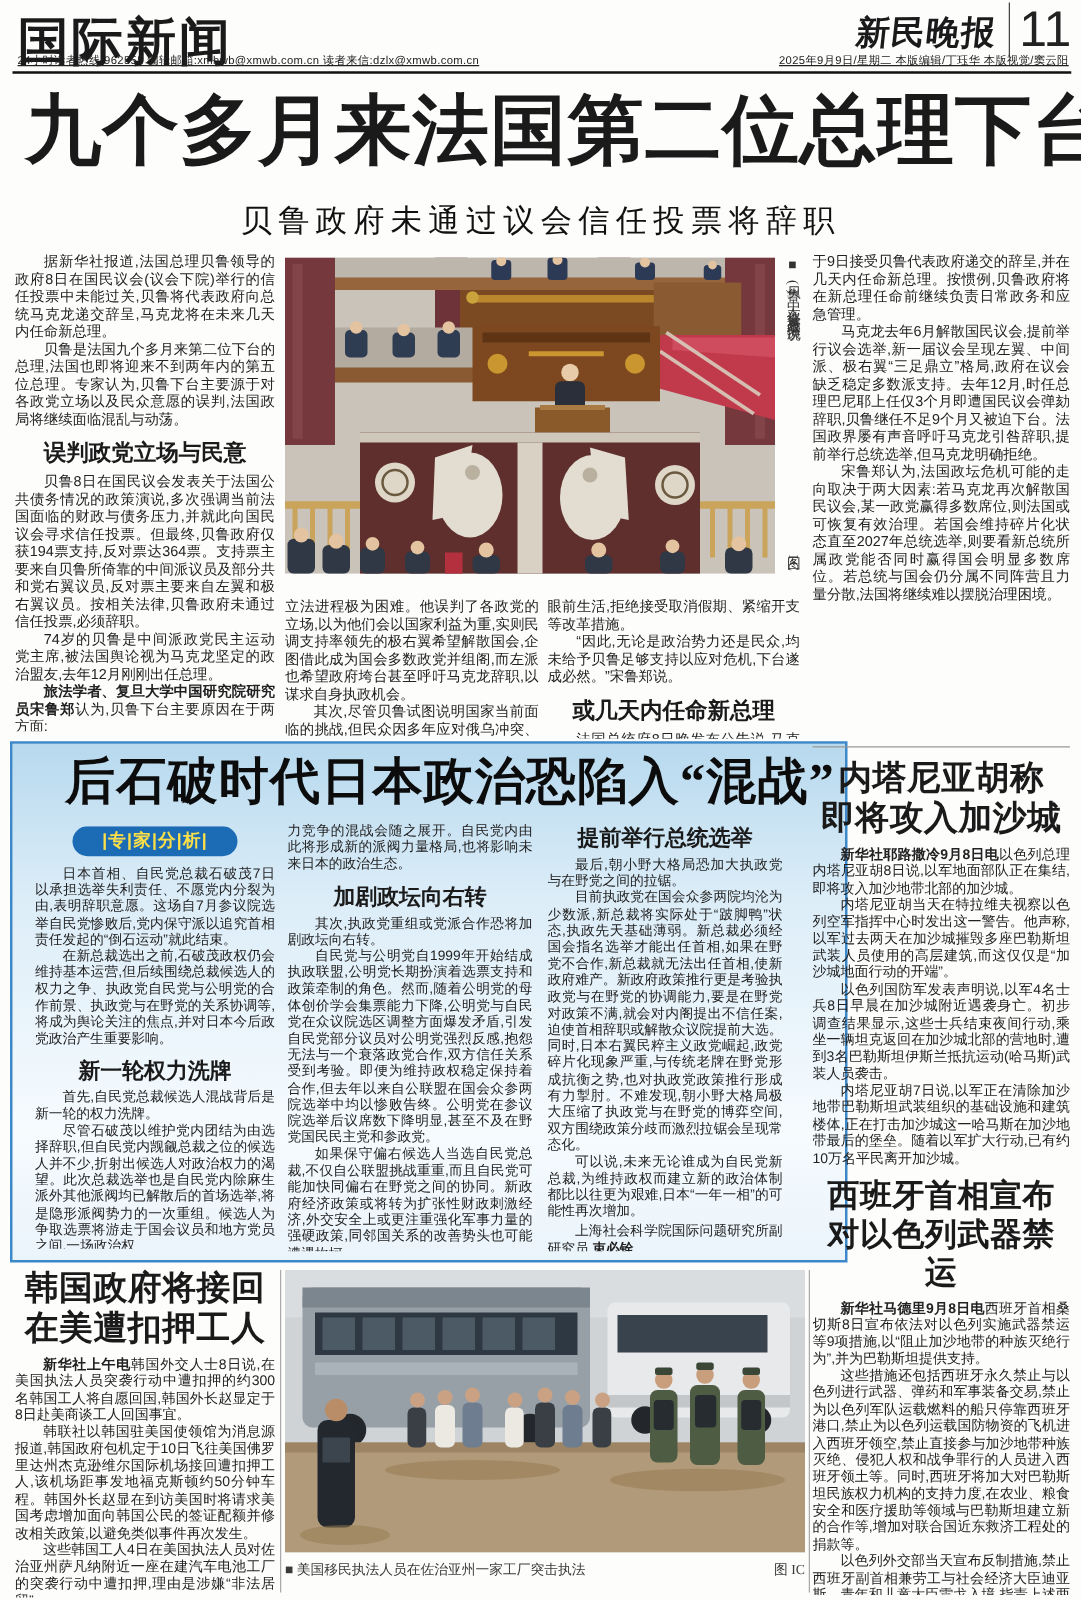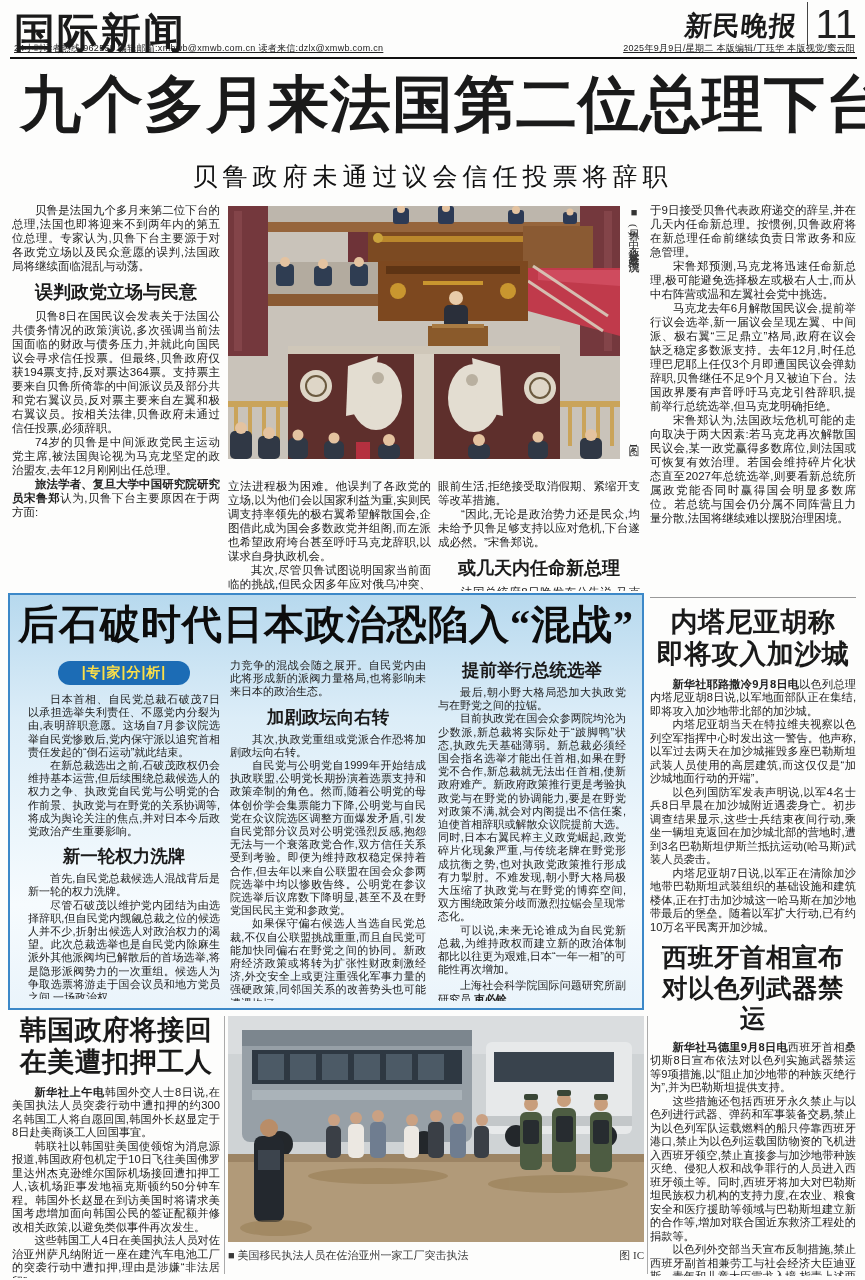--- a/index.html
+++ b/index.html
@@ -58,20 +58,21 @@
     <span class="pagenum">11</span>
   </div>
   <div class="abs tinyline" style="left:14px;top:42px;">24小时读者热线:962555  编辑邮箱:xmhwb@xmwb.com.cn  读者来信:dzlx@xmwb.com.cn</div>
   <div class="abs tinyline" style="right:10px;top:42px;">2025年9月9日/星期二  本版编辑/丁珏华  本版视觉/窦云阳</div>
   <div class="abs hrule" style="left:10px;top:57px;width:847px;"></div>
 
   <div class="abs headline" style="left:0;top:64px;width:860px;margin-left:20px;">九个多月来法国第二位总理下台</div>
   <div class="abs subheadline" style="left:0;top:160px;width:865px;">贝鲁政府未通过议会信任投票将辞职</div>
 
   <div class="abs col" style="left:12px;top:203px;width:208px;height:382px;">
+    <p class="para">据新华社报道,法国总理贝鲁领导的政府8日在国民议会(议会下院)举行的信任投票中未能过关,贝鲁将代表政府向总统马克龙递交辞呈,马克龙将在未来几天内任命新总理。</p>
     <p class="para">贝鲁是法国九个多月来第二位下台的总理,法国也即将迎来不到两年内的第五位总理。专家认为,贝鲁下台主要源于对各政党立场以及民众意愿的误判,法国政局将继续面临混乱与动荡。</p>
     <div class="subhead">误判政党立场与民意</div>
     <p class="para">贝鲁8日在国民议会发表关于法国公共债务情况的政策演说,多次强调当前法国面临的财政与债务压力,并就此向国民议会寻求信任投票。但最终,贝鲁政府仅获194票支持,反对票达364票。支持票主要来自贝鲁所倚靠的中间派议员及部分共和党右翼议员,反对票主要来自左翼和极右翼议员。按相关法律,贝鲁政府未通过信任投票,必须辞职。</p>
     <p class="para">74岁的贝鲁是中间派政党民主运动党主席,被法国舆论视为马克龙坚定的政治盟友,去年12月刚刚出任总理。</p>
     <p class="para"><b class="dl">旅法学者、复旦大学中国研究院研究员宋鲁郑</b><span>认为,贝鲁下台主要原因在于两方面:</span></p>
 
   </div>
 
   <div class="abs" style="left:228px;top:206px;width:392px;height:253px;">
     <svg class="photo" width="392" height="253" viewBox="0 0 392 253">
@@ -207,28 +208,27 @@
   </div>
   <div class="abs col" style="left:438px;top:479px;width:202px;height:112px;">
     <p class="para noindent">眼前生活,拒绝接受取消假期、紧缩开支等改革措施。</p>
     <p class="para">“因此,无论是政治势力还是民众,均未给予贝鲁足够支持以应对危机,下台遂成必然。”宋鲁郑说。</p>
     <div class="subhead">或几天内任命新总理</div>
     <p class="para">法国总统府8日晚发布公告说,马克龙将</p>
   </div>
 
   <div class="abs col" style="left:650px;top:203px;width:206px;height:388px;">
     <p class="para noindent">于9日接受贝鲁代表政府递交的辞呈,并在几天内任命新总理。按惯例,贝鲁政府将在新总理任命前继续负责日常政务和应急管理。</p>
-    <p class="para">宋鲁郑预测,马克龙将迅速任命新总理,极可能避免选择极左或极右人士,而从中右阵营或温和左翼社会党中挑选。</p>
     <p class="para">马克龙去年6月解散国民议会,提前举行议会选举,新一届议会呈现左翼、中间派、极右翼“三足鼎立”格局,政府在议会缺乏稳定多数派支持。去年12月,时任总理巴尼耶上任仅3个月即遭国民议会弹劾辞职,贝鲁继任不足9个月又被迫下台。法国政界屡有声音呼吁马克龙引咎辞职,提前举行总统选举,但马克龙明确拒绝。</p>
     <p class="para"><span>宋鲁郑认为,法国政坛危机可能的走向取决于两大因素:若马克龙再次解散国民议会,某一政党赢得多数席位,则法国或可恢复有效治理。若国会维持碎片化状态直至2027年总统选举,则要看新总统所属政党能否同时赢得国会明显多数席位。若总统与国会仍分属不同阵营且力量分散,法国将继续难以摆脱治理困境。</span>
       
     </p>
   </div>
 
-  <div class="abs jbox" style="left:8px;top:593px;width:632px;height:413px;">
+  <div class="abs jbox" style="left:8px;top:593px;width:632px;height:413px;padding-left:34px;">
     <div class="jtitle" style="margin-top:8px;">后石破时代日本政治恐陷入“混战”</div>
     <div class="abs col" style="left:18px;top:66px;width:192px;height:338px;">
       <span class="badge">|专|家|分|析|</span>
       <p class="para">日本首相、自民党总裁石破茂7日以承担选举失利责任、不愿党内分裂为由,表明辞职意愿。这场自7月参议院选举自民党惨败后,党内保守派以追究首相责任发起的“倒石运动”就此结束。</p>
       <p class="para">在新总裁选出之前,石破茂政权仍会维持基本运营,但后续围绕总裁候选人的权力之争、执政党自民党与公明党的合作前景、执政党与在野党的关系协调等,将成为舆论关注的焦点,并对日本今后政党政治产生重要影响。</p>
       <div class="subhead">新一轮权力洗牌</div>
       <p class="para">首先,自民党总裁候选人混战背后是新一轮的权力洗牌。</p>
       <p class="para">尽管石破茂以维护党内团结为由选择辞职,但自民党内觊觎总裁之位的候选人并不少,折射出候选人对政治权力的渴望。此次总裁选举也是自民党内除麻生派外其他派阀均已解散后的首场选举,将是隐形派阀势力的一次重组。候选人为争取选票将游走于国会议员和地方党员之间,一场政治权</p>
     </div>
     <div class="abs col" style="left:220px;top:64px;width:196px;height:342px;">

